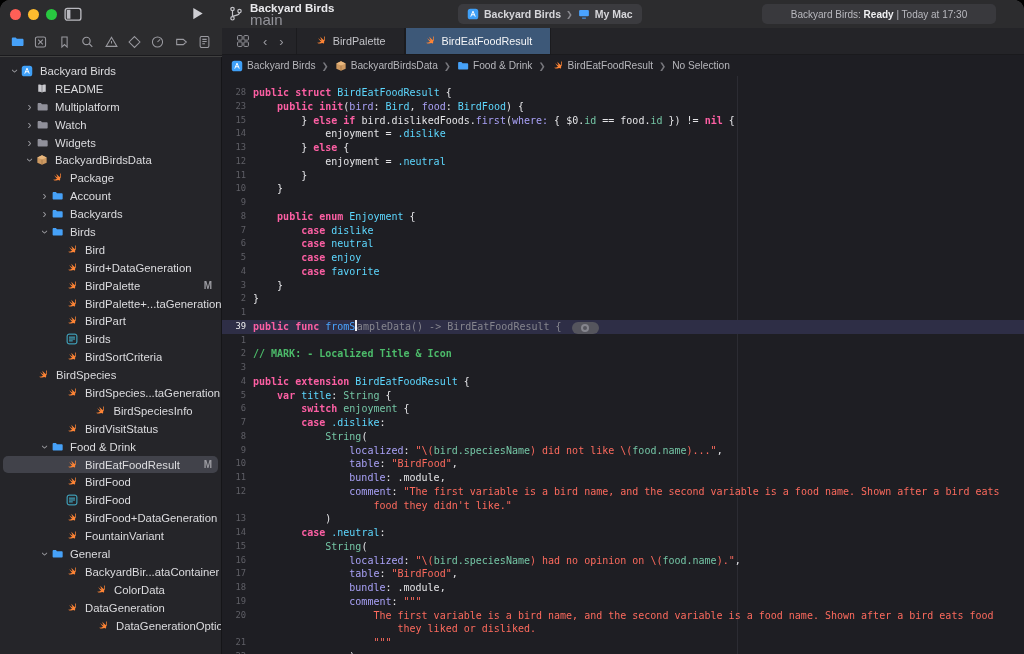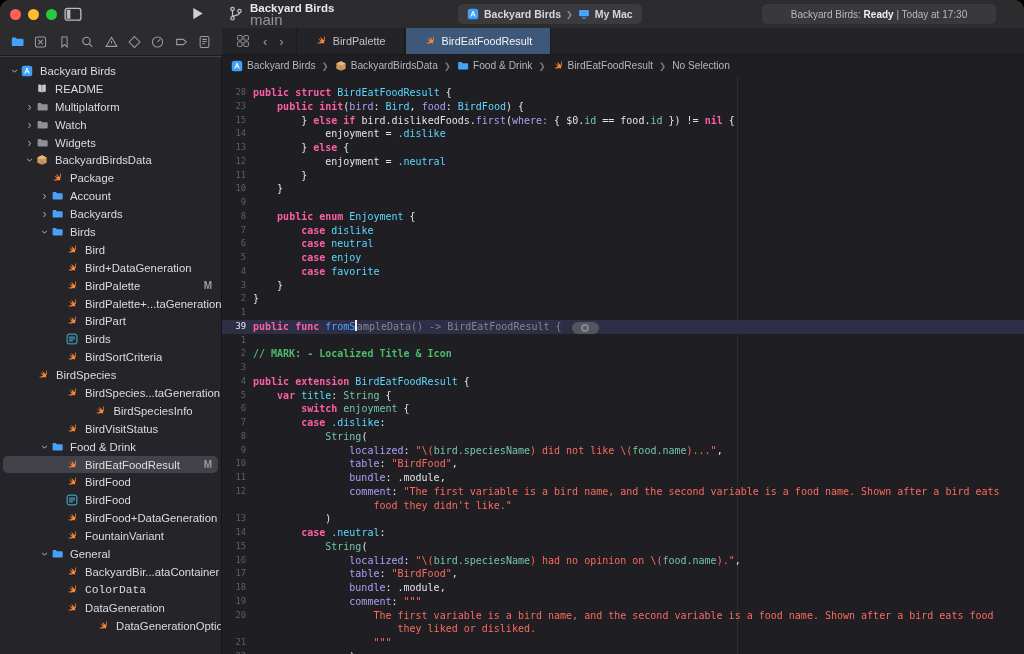--- a/index.html
+++ b/index.html
@@ -458,21 +458,21 @@
         </div>
         <div class="srow" style="padding-left: 53px;">
           <span class="disc"></span>
           <span class="fic">
             <svg width="12" height="12" viewBox="0 0 16 16">
               <path fill="#FD8435" d="M12.9 1.9c.9 2.5.6 5.2-.9 7.2.4.7.4 1.5-.1 1.9-.5.4-1.3.3-2-.2-2.3 1-5.1.8-7.2-.5 1.9.1 3.8-.4 5.3-1.4C6.6 7.7 5.2 6 4.1 4.1 5.6 5.4 7.3 6.6 9 7.4 8.1 5.8 7.4 4 7.1 2.4c1.6 2 3.4 3.7 5 4.7.6-1.7.5-3.5-.2-5.2z"></path>
             </svg>
           </span>
           <span class="lbl">BackyardBir...ataContainer</span>
         </div>
-        <div class="srow" style="padding-left: 53px; font-family: Liberation Mono, monospace;">
+        <div class="srow" style="padding-left: 82px;">
           <span class="disc"></span>
           <span class="fic">
             <svg width="12" height="12" viewBox="0 0 16 16">
               <path fill="#FD8435" d="M12.9 1.9c.9 2.5.6 5.2-.9 7.2.4.7.4 1.5-.1 1.9-.5.4-1.3.3-2-.2-2.3 1-5.1.8-7.2-.5 1.9.1 3.8-.4 5.3-1.4C6.6 7.7 5.2 6 4.1 4.1 5.6 5.4 7.3 6.6 9 7.4 8.1 5.8 7.4 4 7.1 2.4c1.6 2 3.4 3.7 5 4.7.6-1.7.5-3.5-.2-5.2z"></path>
             </svg>
           </span>
           <span class="lbl">ColorData</span>
         </div>
         <div class="srow" style="padding-left: 53px;">
           <span class="disc"></span>

